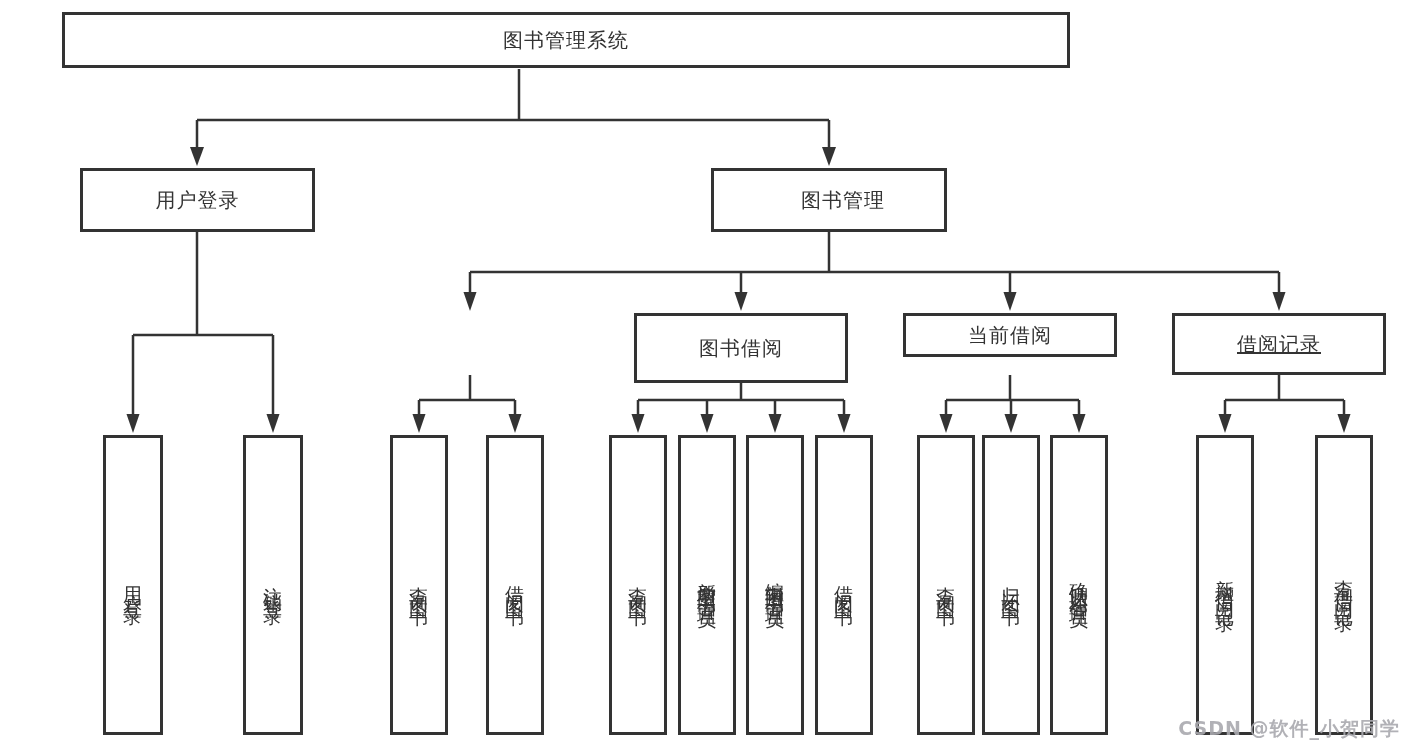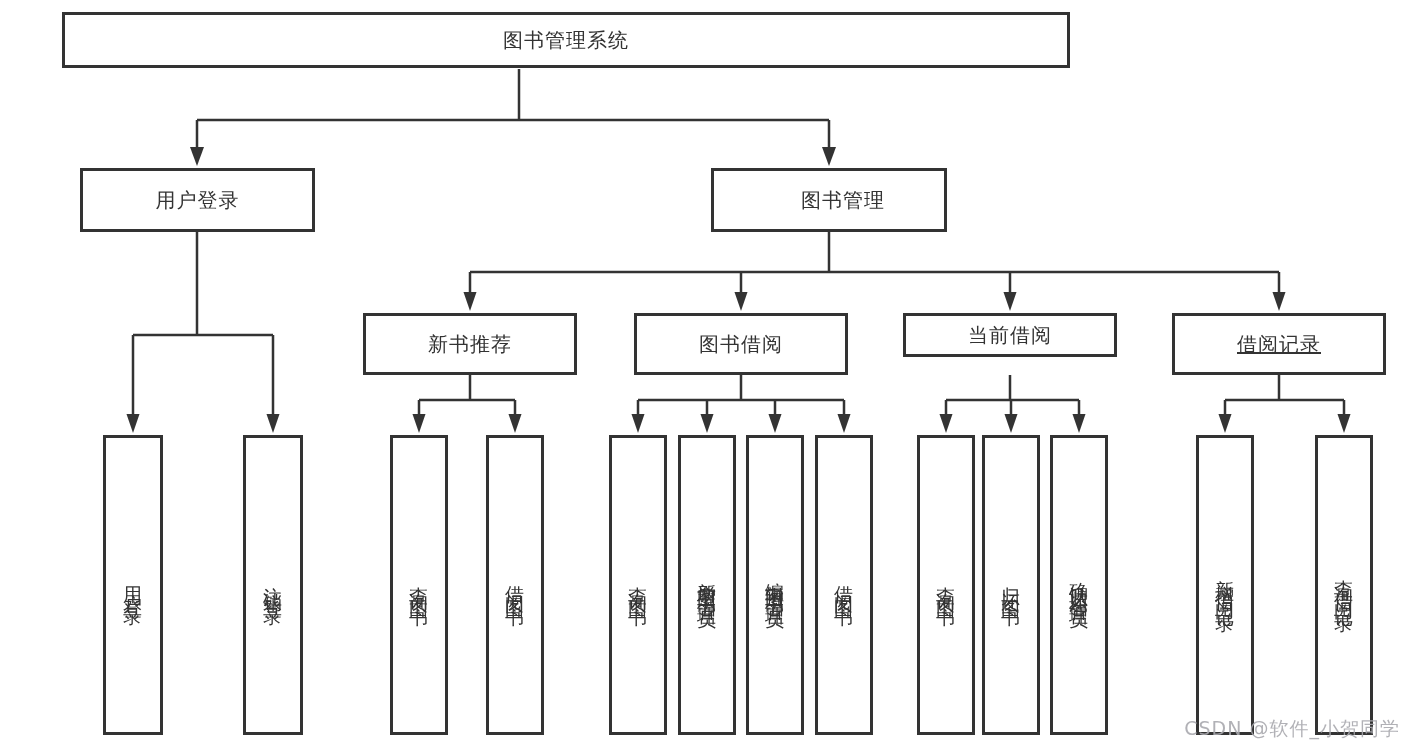--- a/index.html
+++ b/index.html
@@ -33,20 +33,21 @@
   }
   .v-node span { display: block; }
   .watermark {
     position: absolute;
     right: 5px; bottom: 5px;
     font-size: 19px;
     color: rgba(168, 168, 174, 0.9);
     letter-spacing: 1px;
     z-index: 5;
     white-space: nowrap;
+    font-weight: bold;
   }
 </style>
 </head>
 <body>
 
 <div class="canvas">
 
   <svg class="connectors" width="1405" height="747" viewBox="0 0 1405 747" fill="none" xmlns="http://www.w3.org/2000/svg">
     <g stroke="#333333" stroke-width="2.5">
       <path d="M519 69 V120 M197 120 H829 M197 120 V149 M829 120 V149"></path>
@@ -114,24 +115,21 @@
     <span>图书管理系统</span>
   </div>
 
   <div class="node h-node" style="left:80px; top:168px; width:235px; height:64px;">
     <span>用户登录</span>
   </div>
   <div class="node h-node" style="left:711px; top:168px; width:236px; height:64px;padding-left:28px;">
     <span>图书管理</span>
   </div>
 
-  <div class="node h-node" style="left:363px; top:313px; width:214px; height:62px;">
-    <span>新书推荐</span>
-  </div>
-  <div class="node h-node" style="left:634px; top:313px; width:214px; height:62px;">
+  <div class="node h-node" style="left:634px; top:313px; width:214px; height:70px;">
     <span>图书借阅</span>
   </div>
   <div class="node h-node" style="left:903px; top:313px; width:214px; height:44px;">
     <span>当前借阅</span>
   </div>
   <div class="node h-node" style="left:1172px; top:313px; width:214px; height:62px;text-decoration:underline;">
     <span>借阅记录</span>
   </div>
 
   <div class="node v-node" style="left:103px; top:435px; width:60px; height:300px;">

